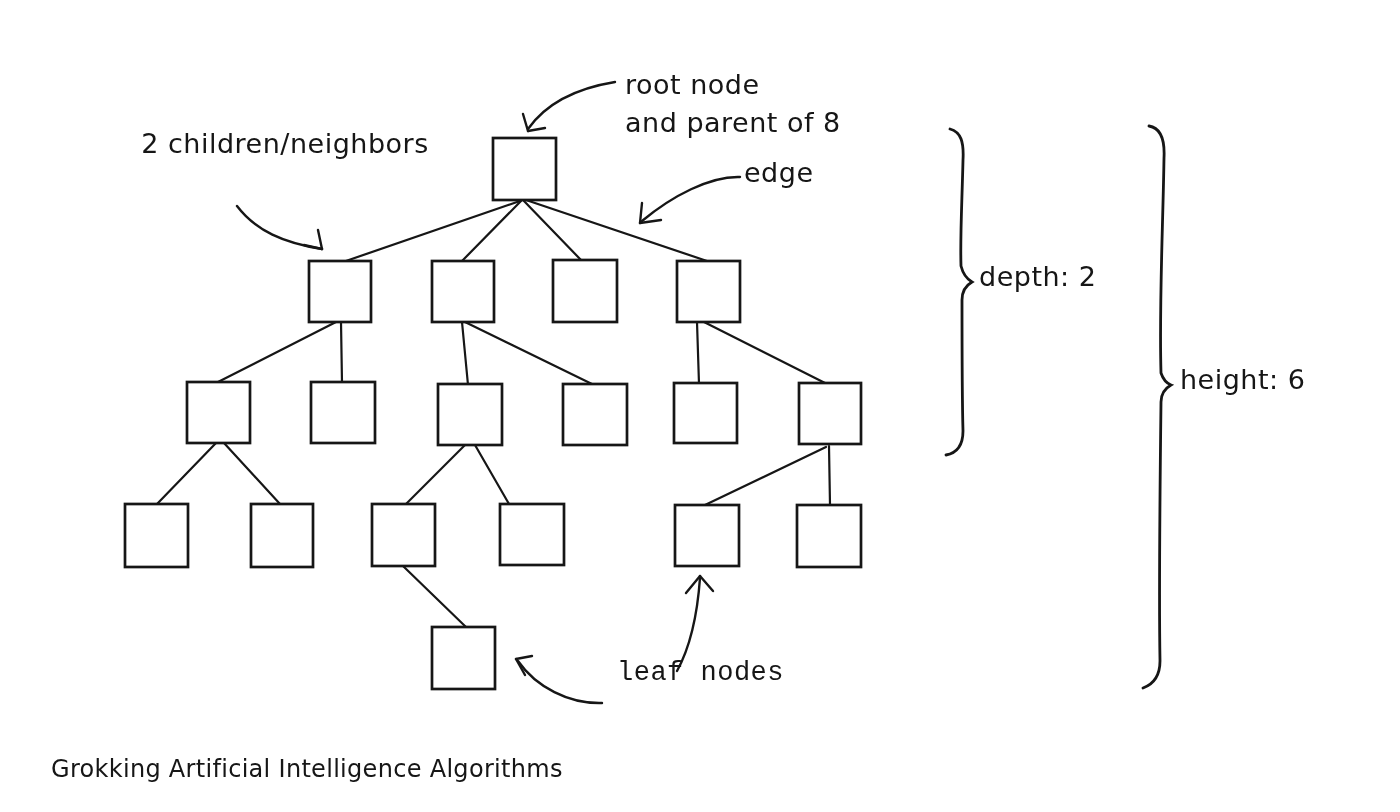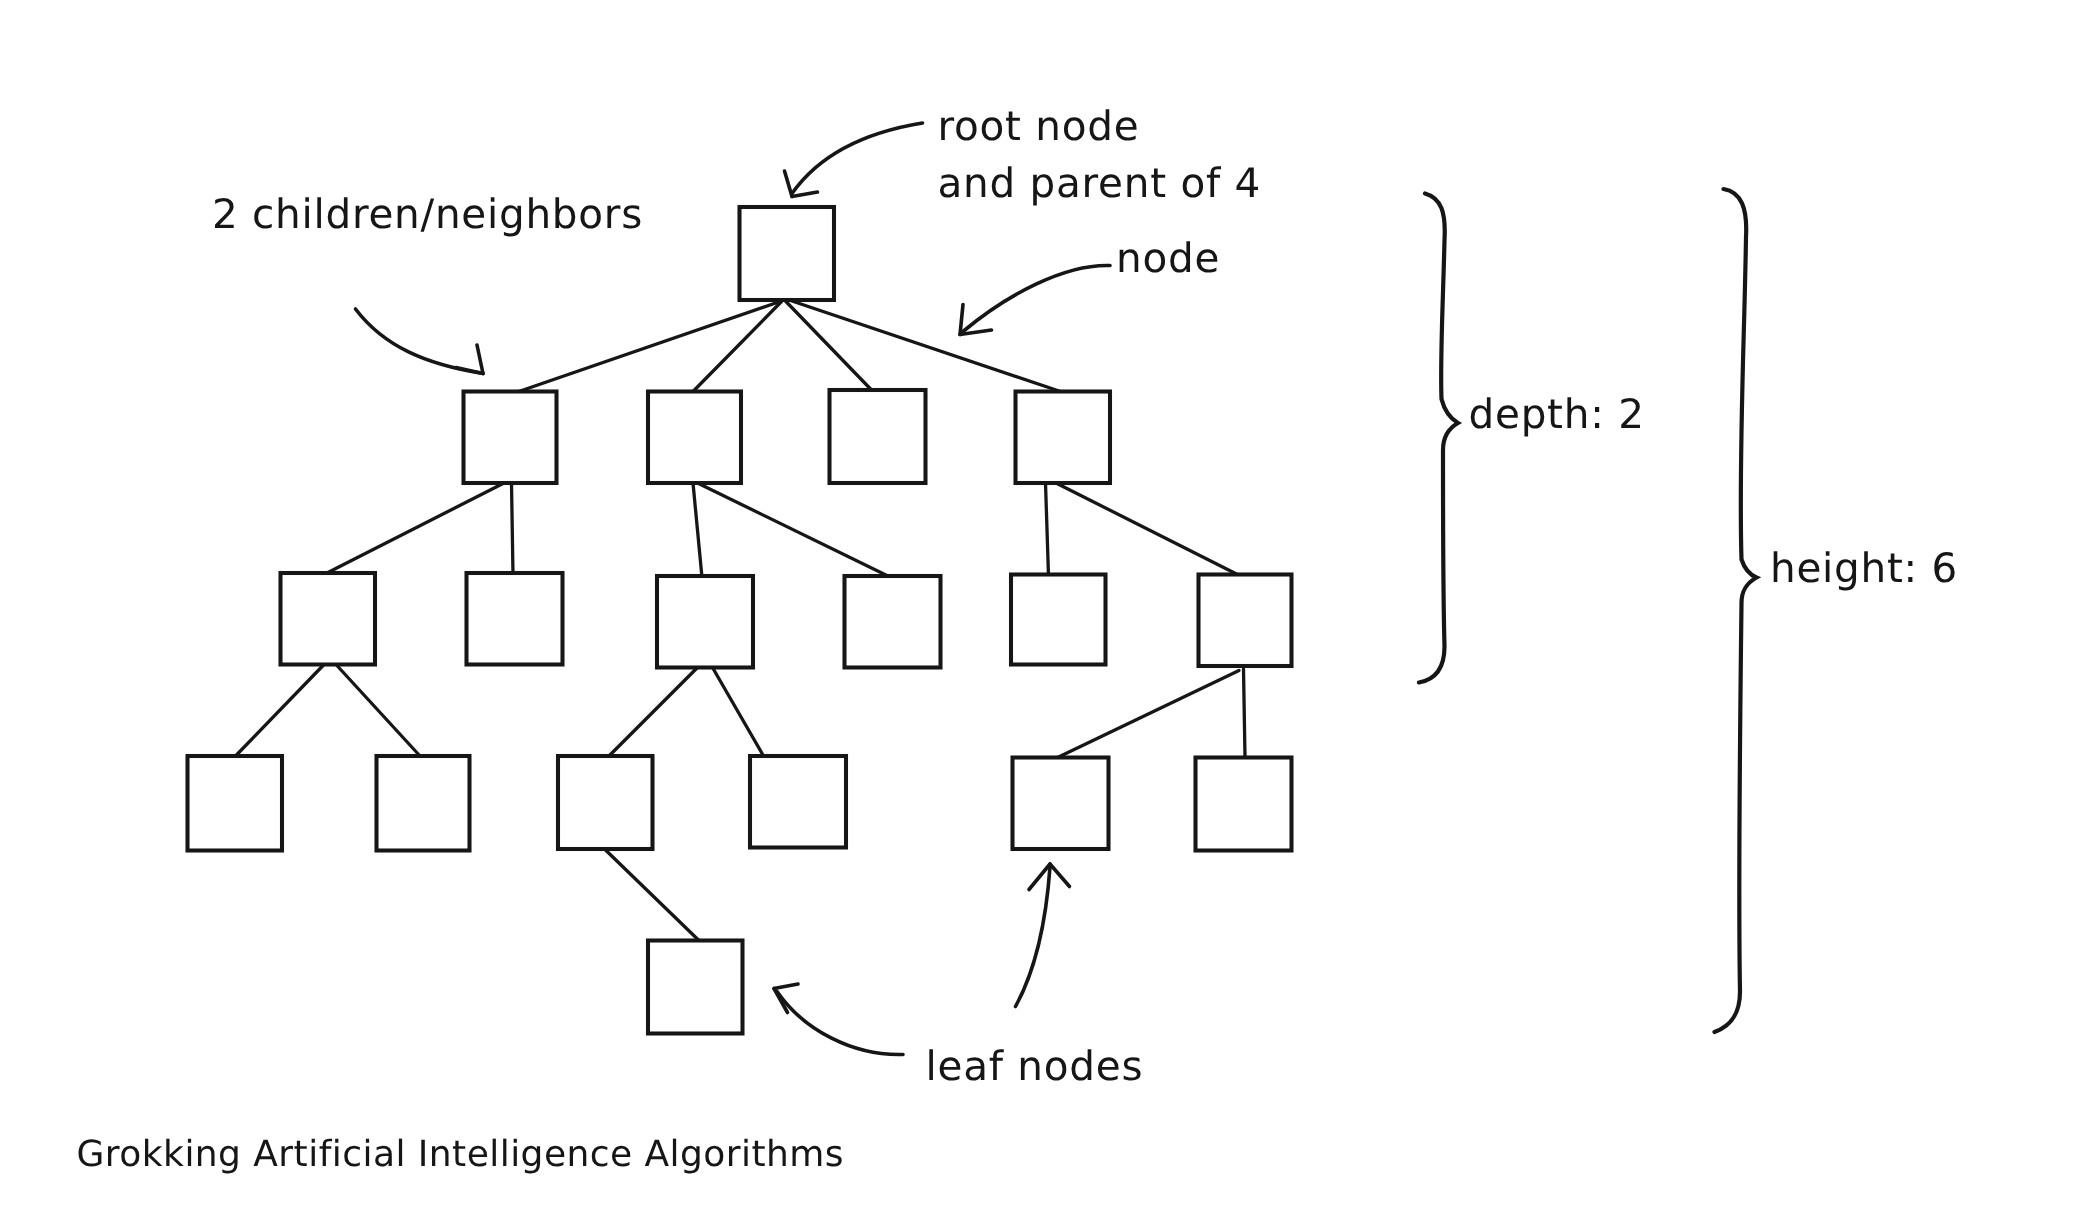--- a/index.html
+++ b/index.html
@@ -10,21 +10,21 @@
   .stage svg{position:absolute;left:0;top:0;}
   .node{fill:#ffffff;stroke:currentColor;stroke-width:2.7px;}
   .tedge{stroke:currentColor;stroke-width:2.2px;stroke-linecap:round;}
   .arrow{fill:none;stroke:currentColor;stroke-width:2.4px;stroke-linecap:round;stroke-linejoin:round;}
   .brace{fill:none;stroke:currentColor;stroke-width:2.8px;stroke-linecap:round;}
   .lbl{position:absolute;font-size:27px;line-height:34px;color:inherit;white-space:nowrap;letter-spacing:.5px;}
   .two-line{line-height:38px;}
   .root-lbl{left:612px;top:66px;text-align:left;}
   .children-lbl{left:116px;top:125px;width:312px;text-align:center;}
   .edge-lbl{left:731px;top:156px;}
-  .leaf-lbl{left:604px;top:695px;}
+  .leaf-lbl{left:604px;top:656px;font-family:Liberation Mono, monospace;}
   .depth-lbl{left:966px;top:260px;}
   .height-lbl{left:1167px;top:363px;}
   .footer-lbl{position:absolute;left:38px;top:756px;font-size:24px;line-height:26px;letter-spacing:.3px;color:inherit;white-space:nowrap;}
 </style>
 </head>
 <body>
 
 <div class="stage" style="color: rgb(22, 22, 22); background: rgb(255, 255, 255); margin-left: 13px;">
   <svg id="diagram-svg" width="1400" height="812" viewBox="0 0 1400 812">
       <line x1="507" y1="201" x2="330" y2="262" class="tedge"></line>
@@ -76,25 +76,25 @@
       <line x1="503" y1="659" x2="512" y2="675" class="arrow"></line>
       <path d="M664,671 C675,651 684,620 687,578" class="arrow"></path>
       <line x1="687" y1="576" x2="673" y2="593" class="arrow"></line>
       <line x1="687" y1="576" x2="700" y2="591" class="arrow"></line>
       <path d="M937,129 C948,132 951,142 950,160 C949,203 947,238 948,266 C950,274 954,279 959,282 C952,286 949,292 949,300 C949,340 949,396 950,431 C950,445 944,453 933,455" class="brace"></path>
       <path d="M1136,126 C1148,128 1152,139 1151,158 C1150,225 1146,305 1148,373 C1150,379 1153,383 1158,385 C1151,389 1148,394 1148,402 C1147,485 1146,605 1147,661 C1147,676 1141,684 1130,688" class="brace"></path>
     </svg>
 
   <div class="lbl two-line root-lbl">
     <div>root node</div>
-    <div>and parent of 4</div>
+    <div>and parent of 8</div>
   </div>
 
   <div class="lbl two-line children-lbl">
     <div>2 children/neighbors</div>
   </div>
 
-  <div class="lbl edge-lbl">node</div>
+  <div class="lbl edge-lbl">edge</div>
   <div class="lbl leaf-lbl">leaf nodes</div>
   <div class="lbl depth-lbl">depth: 2</div>
   <div class="lbl height-lbl">height: 6</div>
   <div class="footer-lbl">Grokking Artificial Intelligence Algorithms</div>
 </div>
 
 </body></html>

